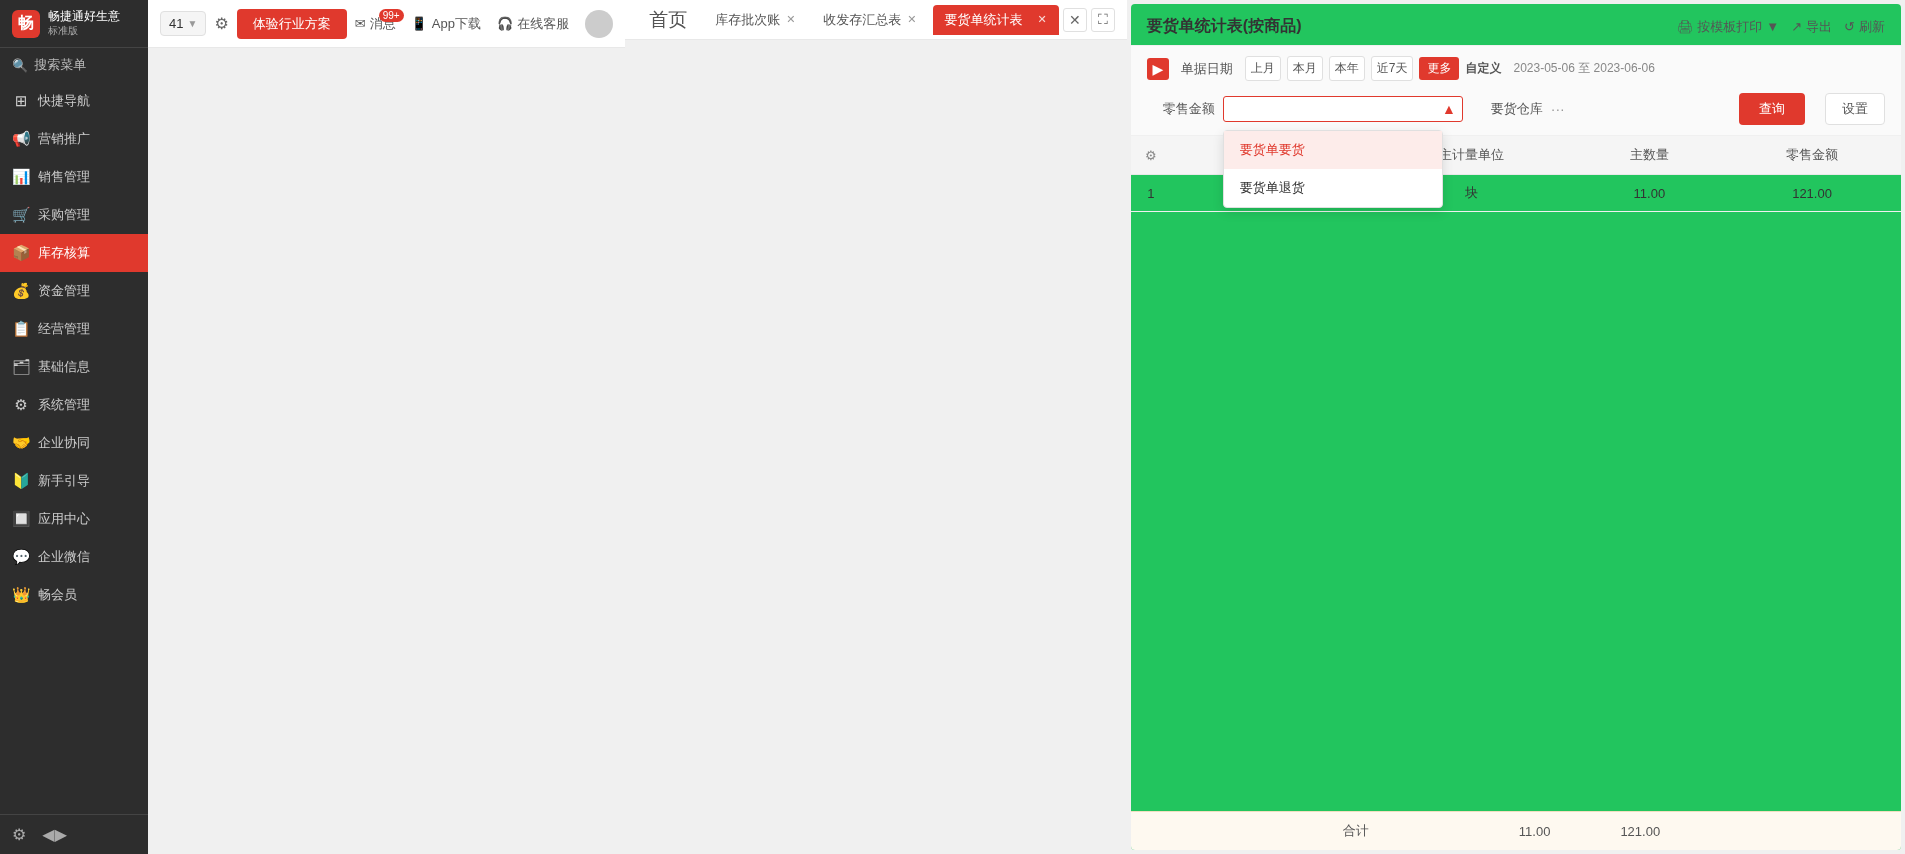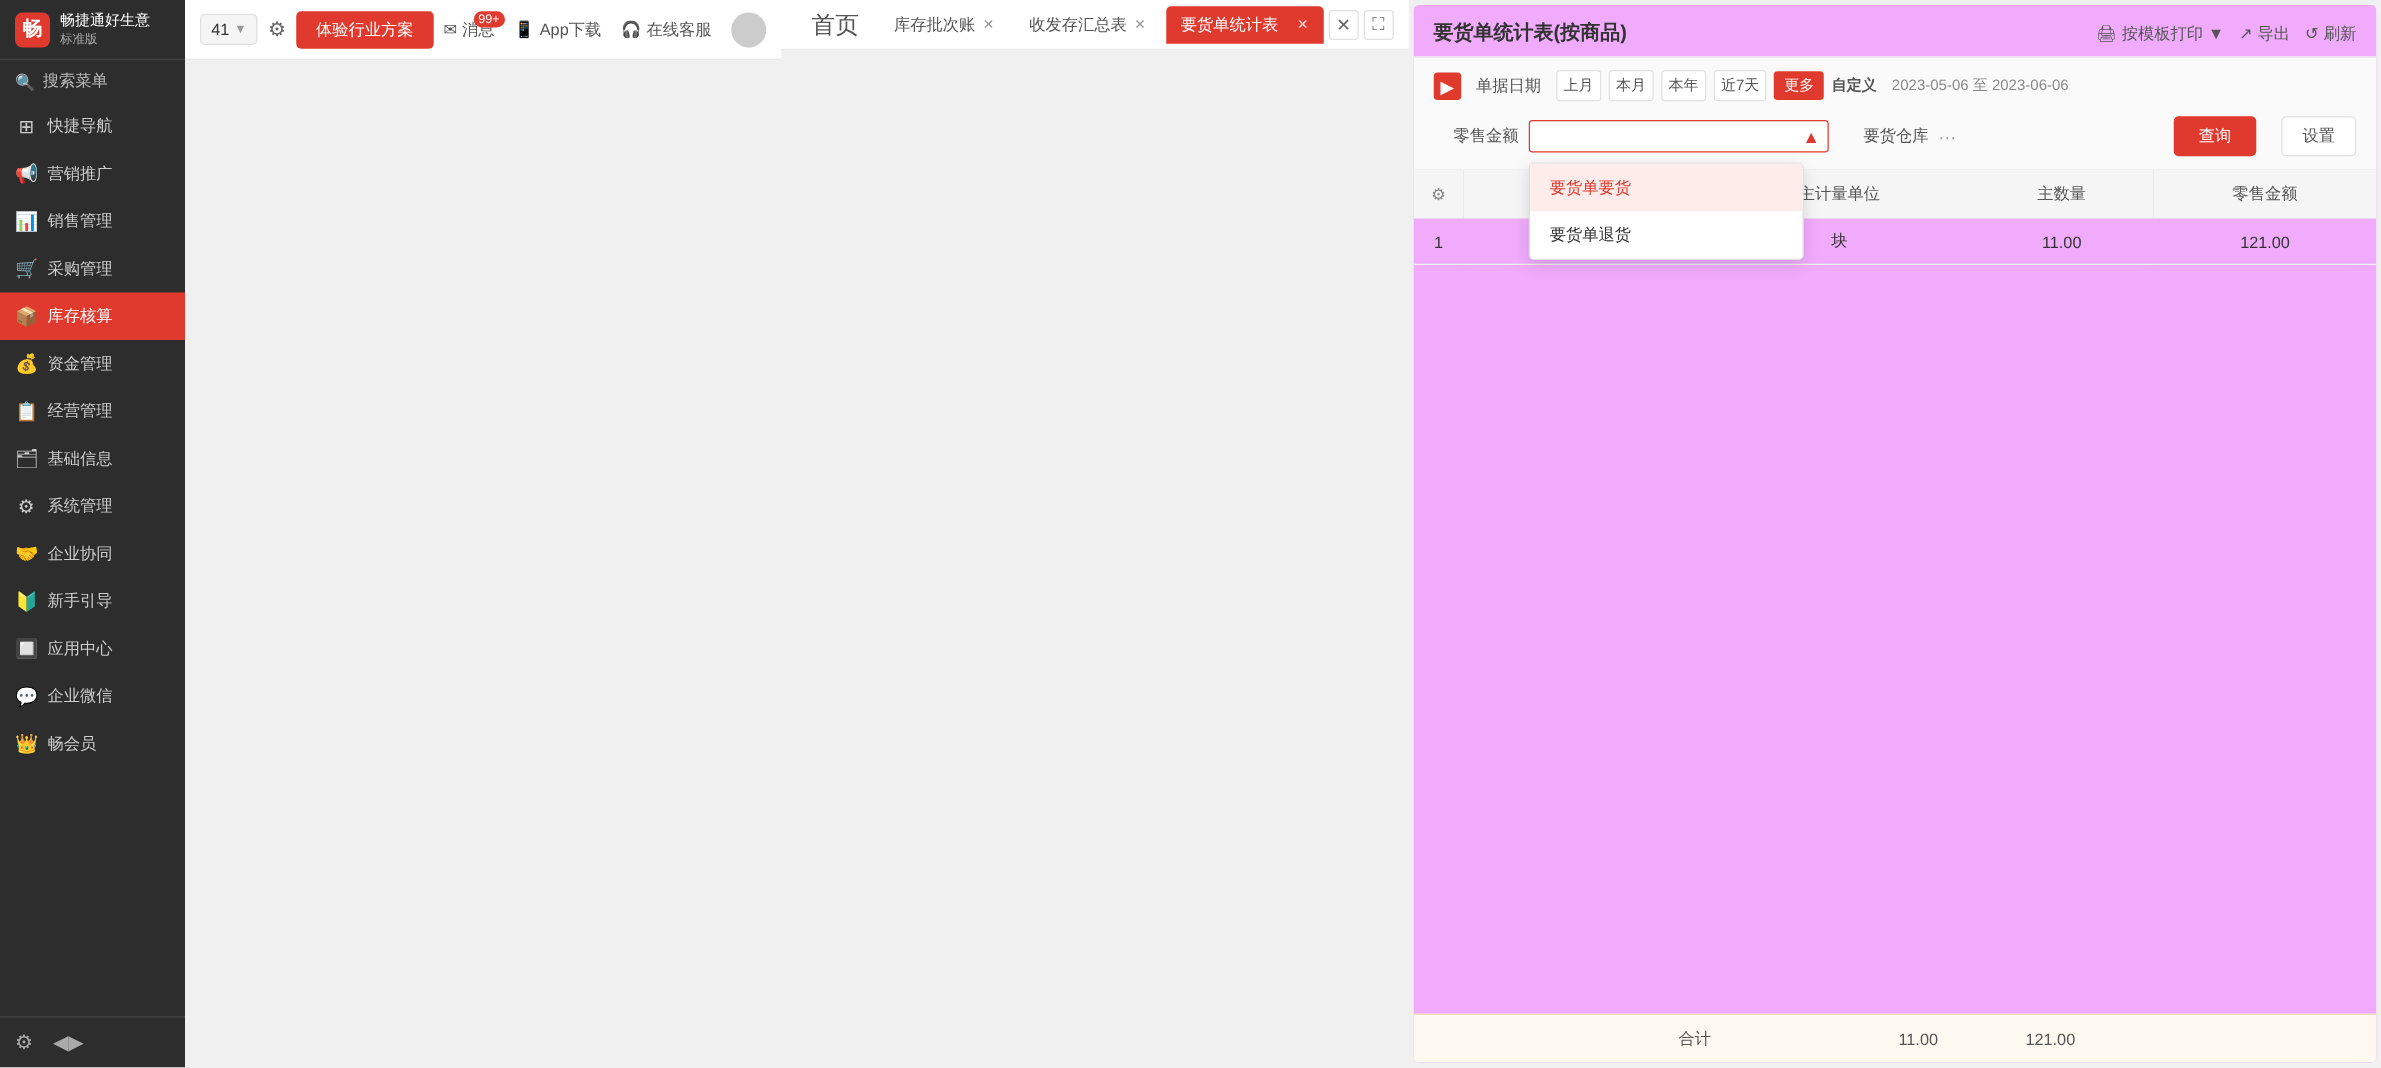--- a/index.html
+++ b/index.html
@@ -206,21 +206,21 @@
       cursor: pointer;
       color: #666;
       font-size: 14px;
       border: 1px solid #e0e0e0;
       border-radius: 3px;
     }
 
     
     .content-area {
       flex: 1;
-      background: #f0abfc;
+      background: #22c55e;
       overflow: hidden;
       display: flex;
       flex-direction: column;
       margin: 4px;
       border-radius: 4px;
     }
 
     
     .page-header {
       display: flex;

